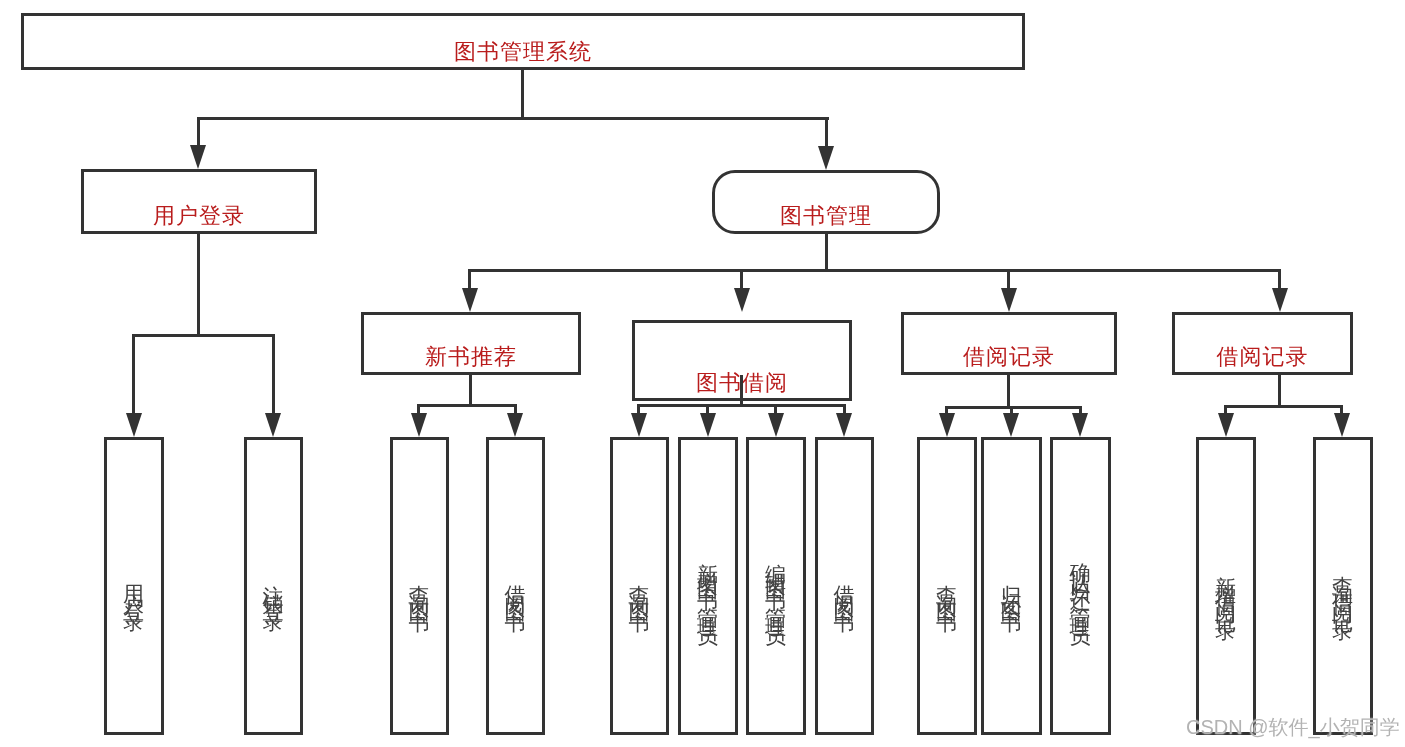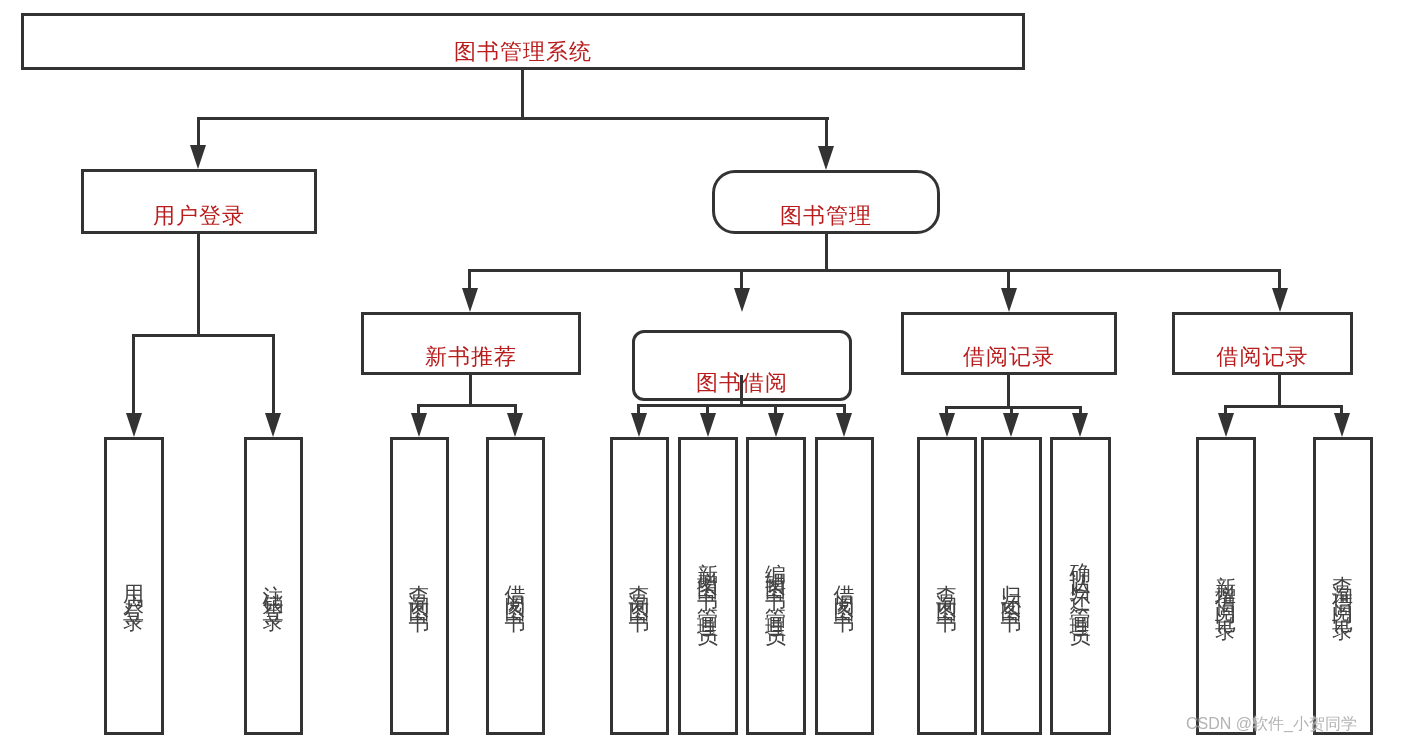--- a/index.html
+++ b/index.html
@@ -47,21 +47,21 @@
   .arrow{
     position:absolute;
     width:0;height:0;
     border-left:8px solid transparent;
     border-right:8px solid transparent;
     border-top:24px solid #333333;
   }
   .watermark{
     position:absolute;
     left:1186px;top:714px;
-    font-size:16px;
+    font-size:20px;
     color:#b3b3b3;
     text-shadow:0 0 2px #ffffff;
     z-index:5;
     white-space:nowrap;
   }
 </style>
 </head>
 <body>
 
 <div id="canvas">
@@ -98,21 +98,21 @@
   <div class="vline" style="left:740px;top:269px;height:24px;"></div>
   <div class="arrow" style="left:734px;top:288px;"></div>
   <div class="vline" style="left:1007px;top:269px;height:24px;"></div>
   <div class="arrow" style="left:1001px;top:288px;"></div>
   <div class="vline" style="left:1278px;top:269px;height:24px;"></div>
   <div class="arrow" style="left:1272px;top:288px;"></div>
 
   <div class="box" style="left:361px;top:312px;width:220px;height:63px;">
     <span>新书推荐</span>
   </div>
-  <div class="box" style="left:632px;top:330px;width:220px;height:71px;border-radius:12px;">
+  <div class="box" style="left:632px;top:320px;width:220px;height:81px;">
     <span>图书借阅</span>
   </div>
   <div class="box" style="left:901px;top:312px;width:216px;height:63px;">
     <span>借阅记录</span>
   </div>
   <div class="box" style="left:1172px;top:312px;width:181px;height:63px;">
     <span>借阅记录</span>
   </div>
 
   <div class="vline" style="left:469px;top:375px;height:32px;"></div>

